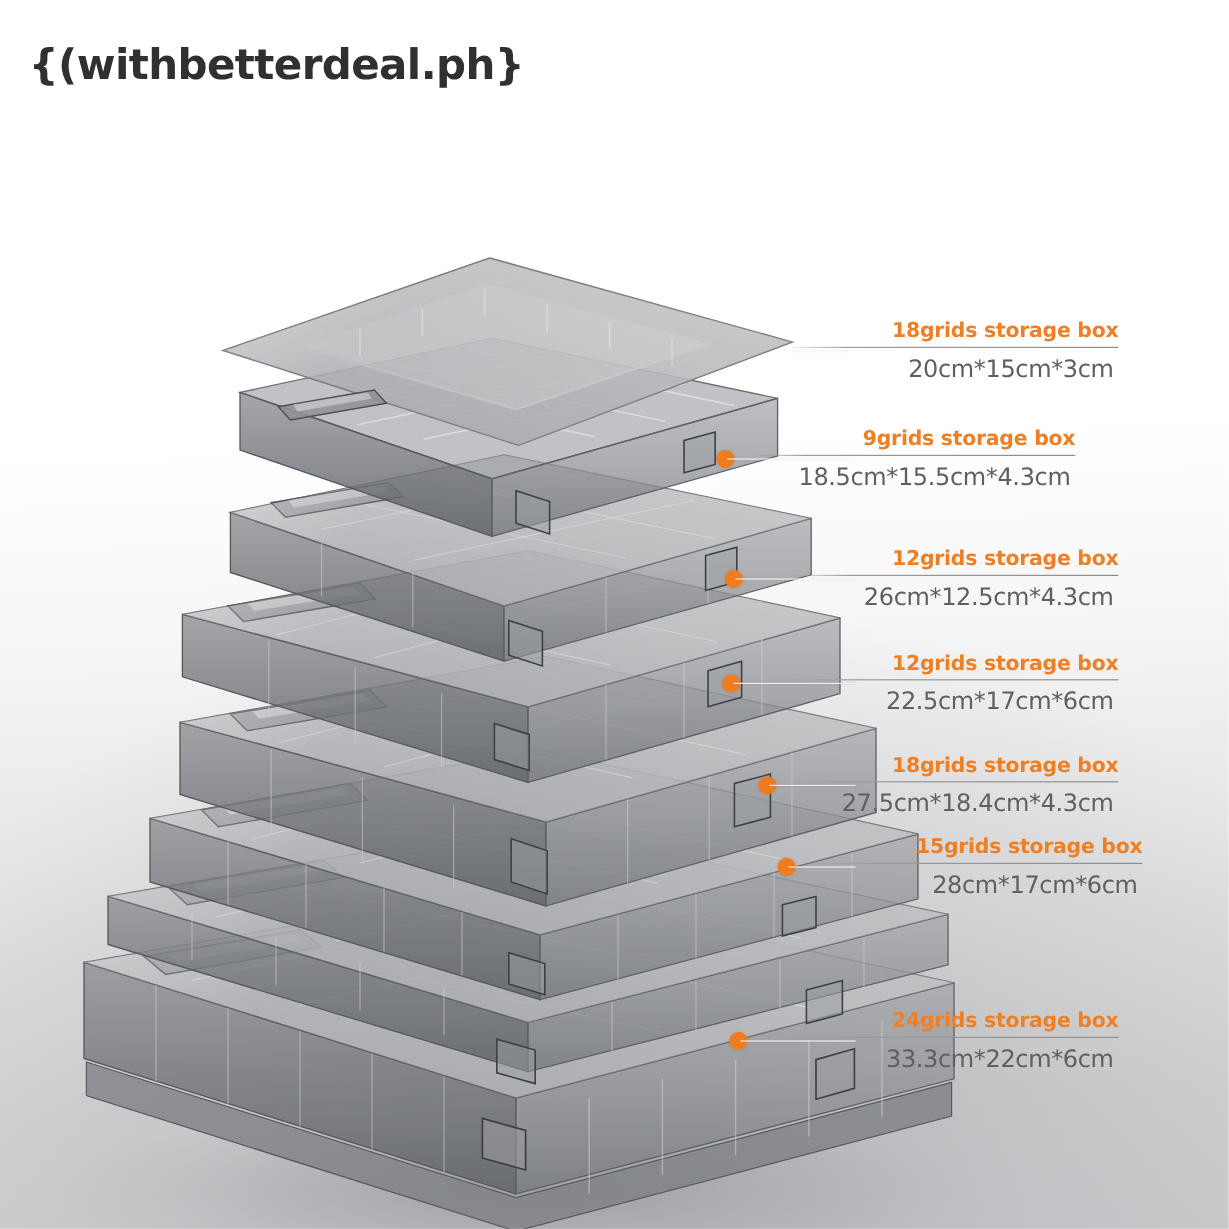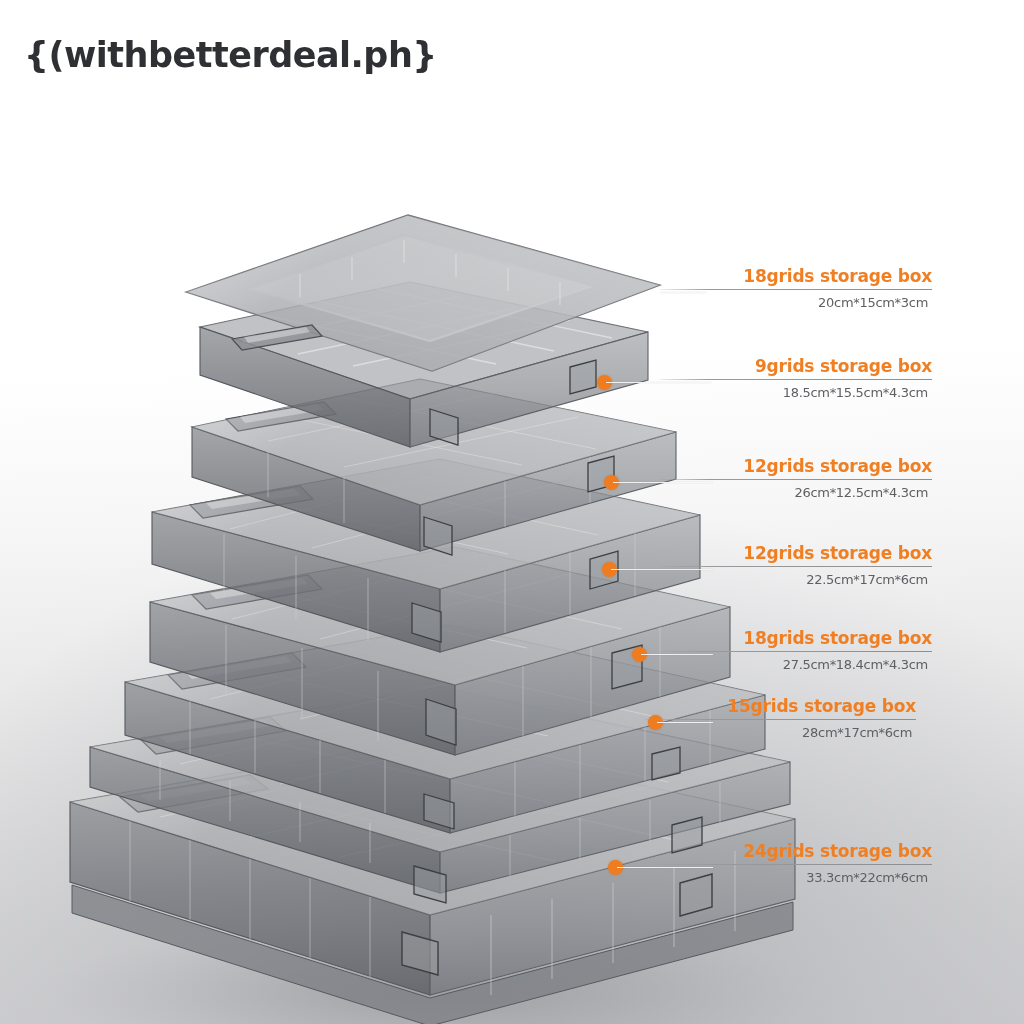--- a/index.html
+++ b/index.html
@@ -35,21 +35,21 @@
     letter-spacing:-0.2px;
     padding-bottom:3px;
     font-family:"DejaVu Sans", sans-serif;
   }
   .callout .rule{
     position:absolute;right:0;top:0;height:1px;
     background:linear-gradient(90deg,rgba(150,150,152,0.15) 0%,#9a9a9c 18%,#8e8e90 100%);
   }
   .callout .dims{
     position:absolute;right:4px;top:6px;
-    white-space:nowrap;color:#5d5f62;font-size:13px;
+    white-space:nowrap;color:#5d5f62;font-size:20px;
     letter-spacing:-0.3px;
     font-family:"DejaVu Sans", sans-serif;
   }
   .leader{
     position:absolute;height:1px;
     background:rgba(245,245,246,0.92);
     box-shadow:0 0 1px rgba(120,120,122,0.5);
   }
   .dot{
     position:absolute;width:15px;height:15px;border-radius:50%;
@@ -341,21 +341,21 @@
 
   <div class="leader" style="left:660px;top:265px;width:46px;"></div>
   <div class="callout" style="left:660px;top:262px;width:272px;height:2px;">
     <div class="title">18grids storage box</div>
     <div class="rule" style="width:272px;"></div>
     <div class="dims">20cm*15cm*3cm</div>
   </div>
 
   <div class="dot" style="left:597px;top:348px;"></div>
   <div class="leader" style="left:606px;top:355px;width:105px;"></div>
-  <div class="callout" style="left:660px;top:352px;width:272px;height:2px;text-align:center;">
+  <div class="callout" style="left:624px;top:352px;width:272px;height:2px;text-align:center;">
     <div class="title">9grids storage box</div>
     <div class="rule" style="width:272px;"></div>
     <div class="dims">18.5cm*15.5cm*4.3cm</div>
   </div>
 
   <div class="dot" style="left:604px;top:448px;"></div>
   <div class="leader" style="left:613px;top:455px;width:100px;"></div>
   <div class="callout" style="left:660px;top:452px;width:272px;height:2px;">
     <div class="title">12grids storage box</div>
     <div class="rule" style="width:272px;"></div>
@@ -373,21 +373,21 @@
   <div class="dot" style="left:632px;top:620px;"></div>
   <div class="leader" style="left:641px;top:627px;width:72px;"></div>
   <div class="callout" style="left:660px;top:624px;width:272px;height:2px;">
     <div class="title">18grids storage box</div>
     <div class="rule" style="width:272px;"></div>
     <div class="dims">27.5cm*18.4cm*4.3cm</div>
   </div>
 
   <div class="dot" style="left:648px;top:688px;"></div>
   <div class="leader" style="left:657px;top:695px;width:56px;"></div>
-  <div class="callout" style="left:644px;top:692px;width:272px;height:2px;text-align:center;">
+  <div class="callout" style="left:680px;top:692px;width:272px;height:2px;text-align:center;">
     <div class="title">15grids storage box</div>
     <div class="rule" style="width:272px;"></div>
     <div class="dims">28cm*17cm*6cm</div>
   </div>
 
   <div class="dot" style="left:608px;top:833px;"></div>
   <div class="leader" style="left:617px;top:840px;width:96px;"></div>
   <div class="callout" style="left:660px;top:837px;width:272px;height:2px;text-decoration:underline;">
     <div class="title">24grids storage box</div>
     <div class="rule" style="width:272px;"></div>

